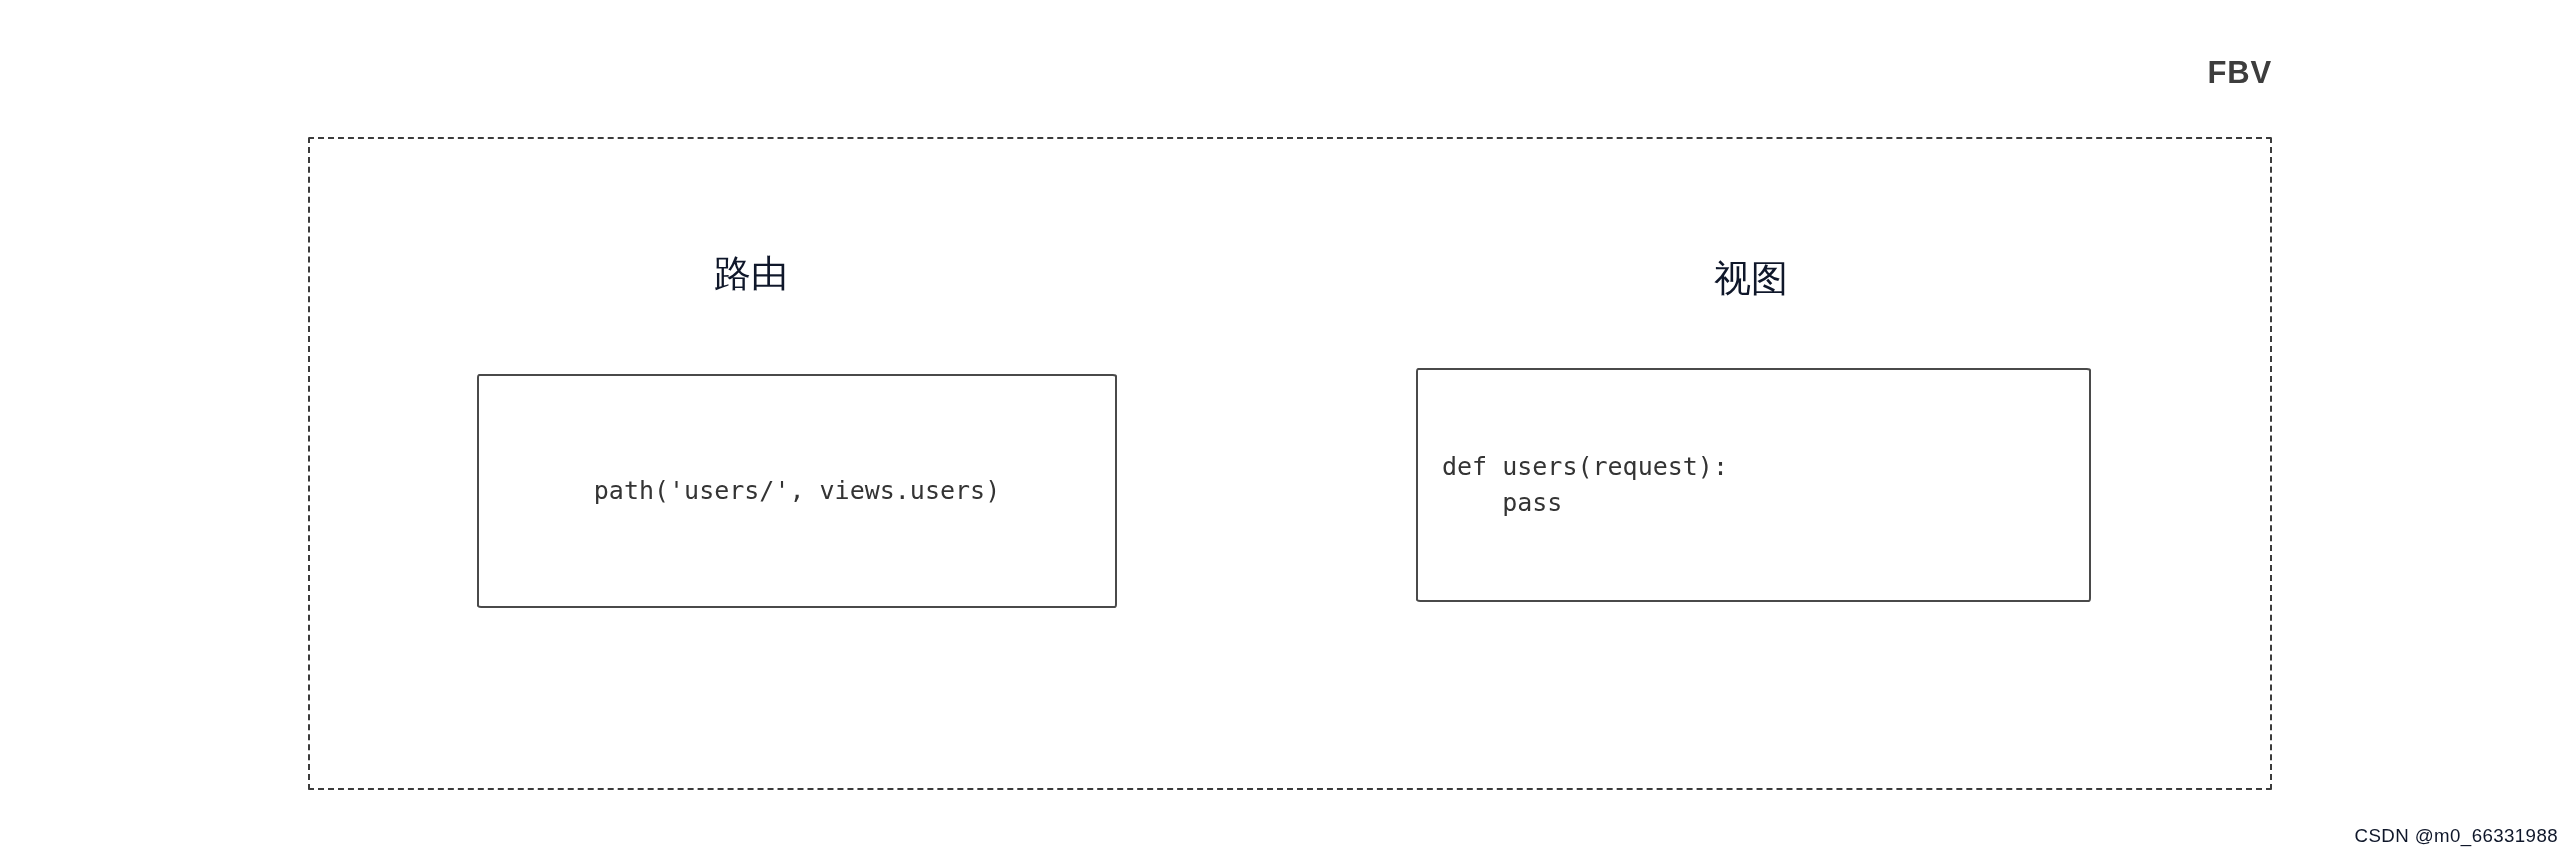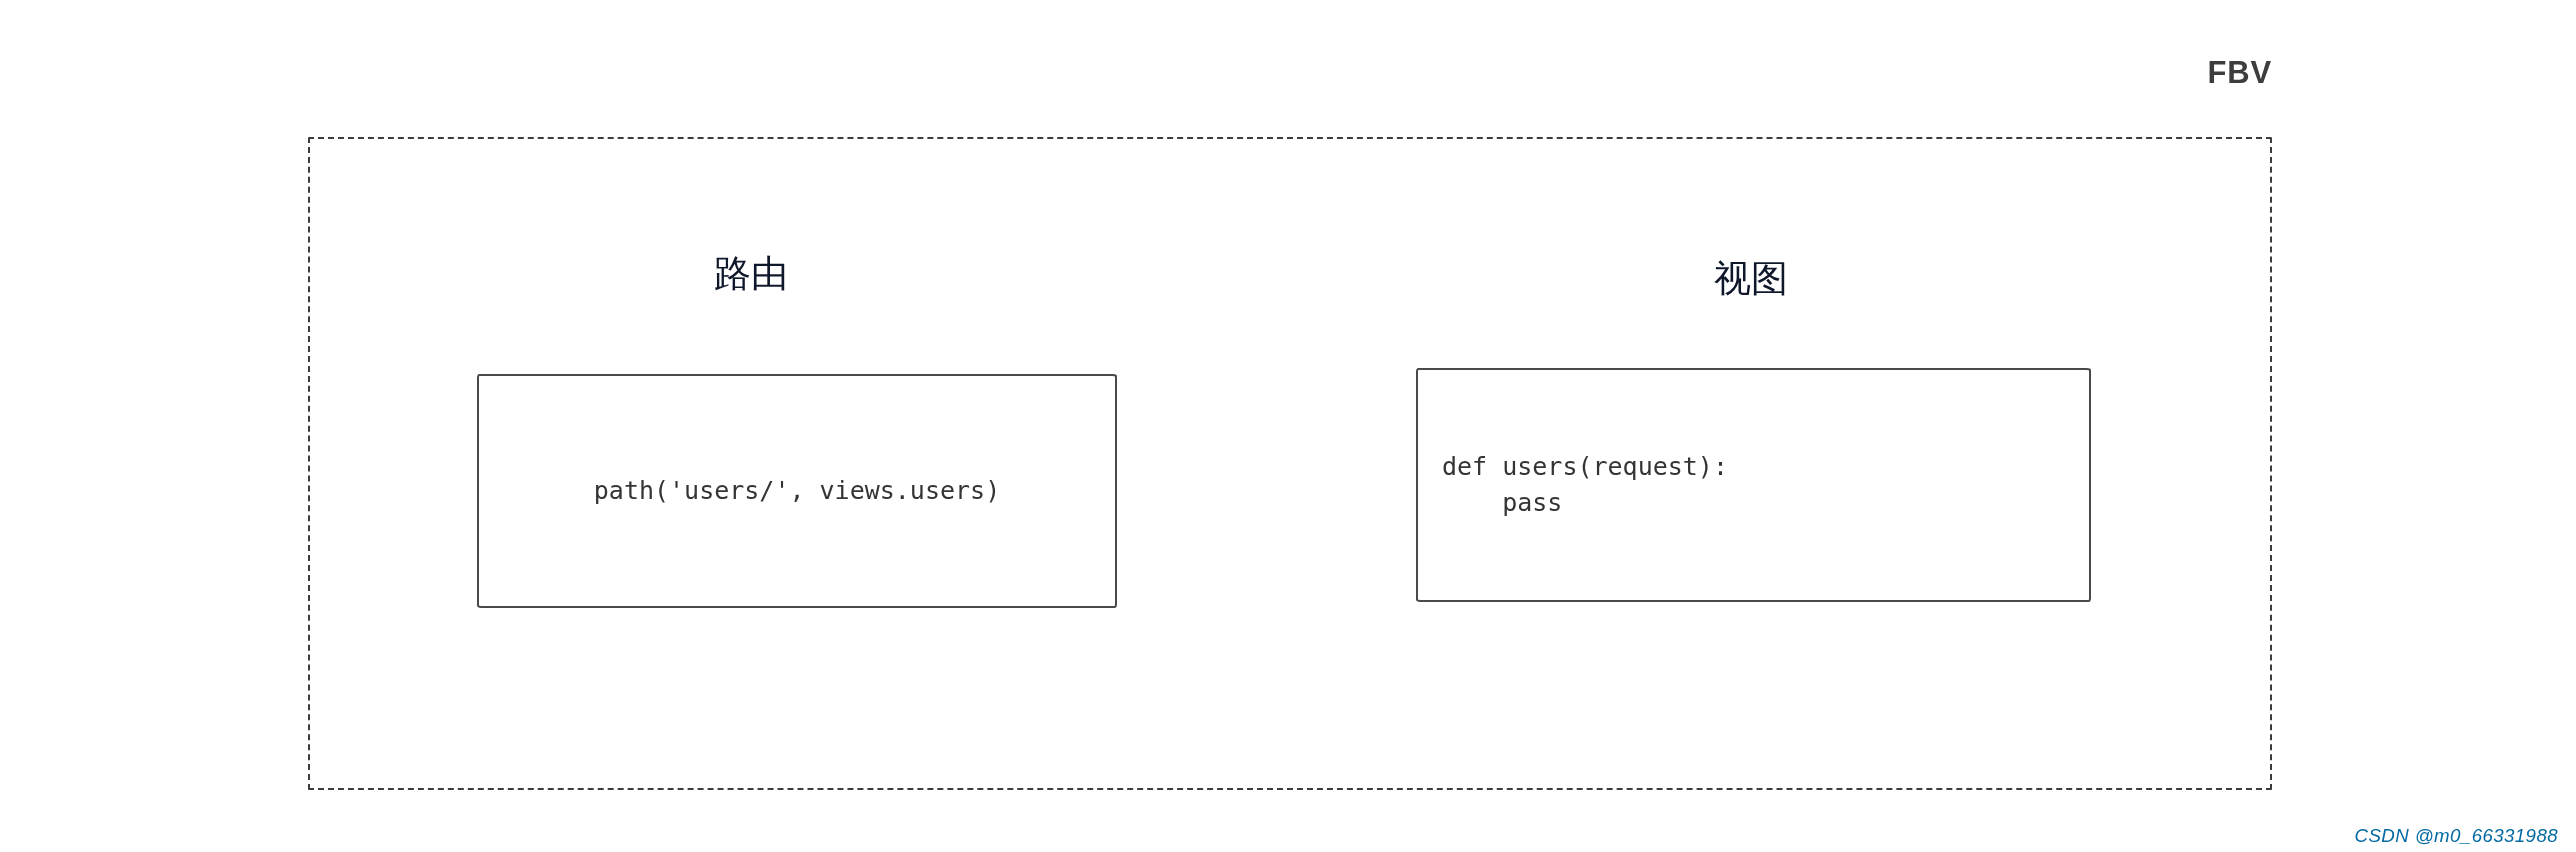--- a/index.html
+++ b/index.html
@@ -85,23 +85,22 @@
     line-height: 1.45;
     color: #343434;
     white-space: pre;
   }
   .watermark {
     position: absolute;
     right: 18px;
     bottom: 7.3px;
     font-size: 18.7px;
     line-height: 1;
-    color: #0369a1;
+    color: #0f172a;
     letter-spacing: 0.4px;
-    font-style: italic;
   }
 </style>
 </head>
 <body>
 
 <div class="canvas">
 
   <div class="diagram-title">FBV</div>
 
   <div class="group-container"></div>

